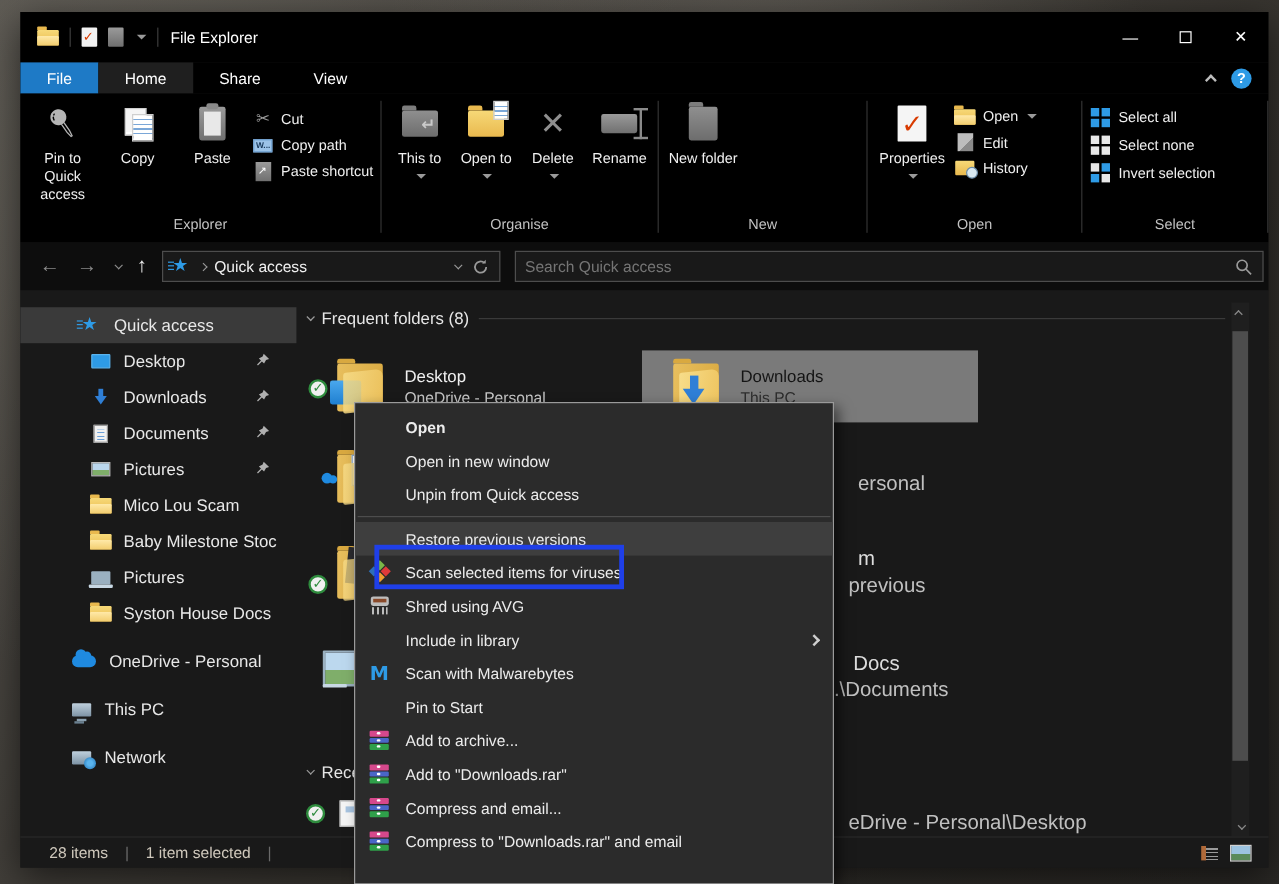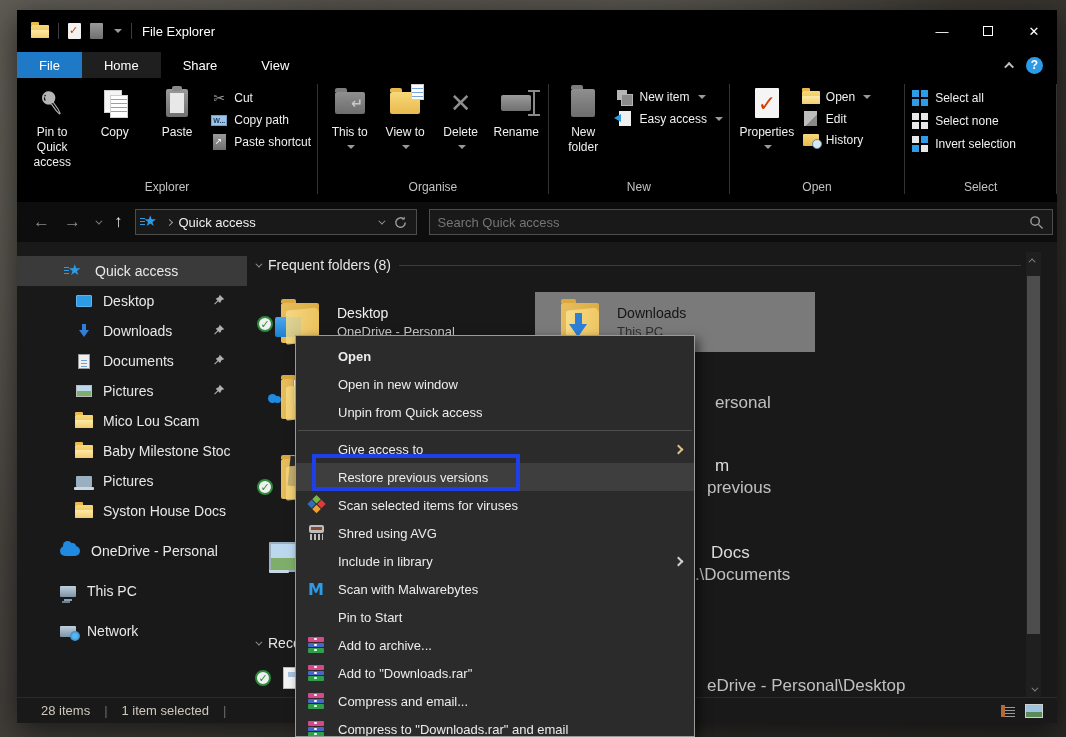--- a/index.html
+++ b/index.html
@@ -300,21 +300,21 @@
             </div>
           <span>This to</span>
             <span class="caret"></span>
         </div>
         <div class="rbtn-lg">
           <div class="ric">
               <span class="fold-lg yellow">
                 <span class="fold-pages"></span>
               </span>
             </div>
-          <span>View to</span>
+          <span>Open to</span>
             <span class="caret"></span>
         </div>
         <div class="rbtn-lg">
           <div class="ric">
               <span class="xmark">✕</span>
             </div>
           <span>Delete</span>
             <span class="caret"></span>
         </div>
         <div class="rbtn-lg">
@@ -328,36 +328,20 @@
     </div>
     <div class="rgroup-sep"></div>
 
     <div class="rgroup" style="width:180px">
       <div class="rgroup-body">
         <div class="rbtn-lg">
           <div class="ric">
               <span class="fold-lg" style="width:24px;height:28px"></span>
             </div>
           <span>New folder</span>
-        </div>
-        <div class="rcol">
-          <div class="rbtn-sm">
-            <span class="ric">
-                <span class="newitem-ic"></span>
-              </span>
-            <span>New item</span>
-              <span class="caret"></span>
-          </div>
-          <div class="rbtn-sm">
-            <span class="ric">
-                <span class="easy-ic"></span>
-              </span>
-            <span>Easy access</span>
-              <span class="caret"></span>
-          </div>
         </div>
       </div>
       <div class="rgroup-label">New</div>
     </div>
     <div class="rgroup-sep"></div>
 
     <div class="rgroup" style="width:185px">
       <div class="rgroup-body">
         <div class="rbtn-lg">
           <div class="ric">
@@ -647,24 +631,20 @@
         </span>
     </div>
   </div>
 </div>
 
 <div class="ctxmenu">
   <div class="mi bold">Open</div>
   <div class="mi">Open in new window</div>
   <div class="mi">Unpin from Quick access</div>
   <div class="msep"></div>
-  <div class="mi">
-    <span>Give access to</span>
-    <span class="sub-arrow chev right" style="border-color:#d8c08a"></span>
-  </div>
   <div class="mi hl">Restore previous versions</div>
   <div class="annotate"></div>
   <div class="mi">
     <span class="mi-ico">
         <span class="avg-ic">
           <span></span>
           <span></span>
           <span></span>
           <span></span>
         </span>

